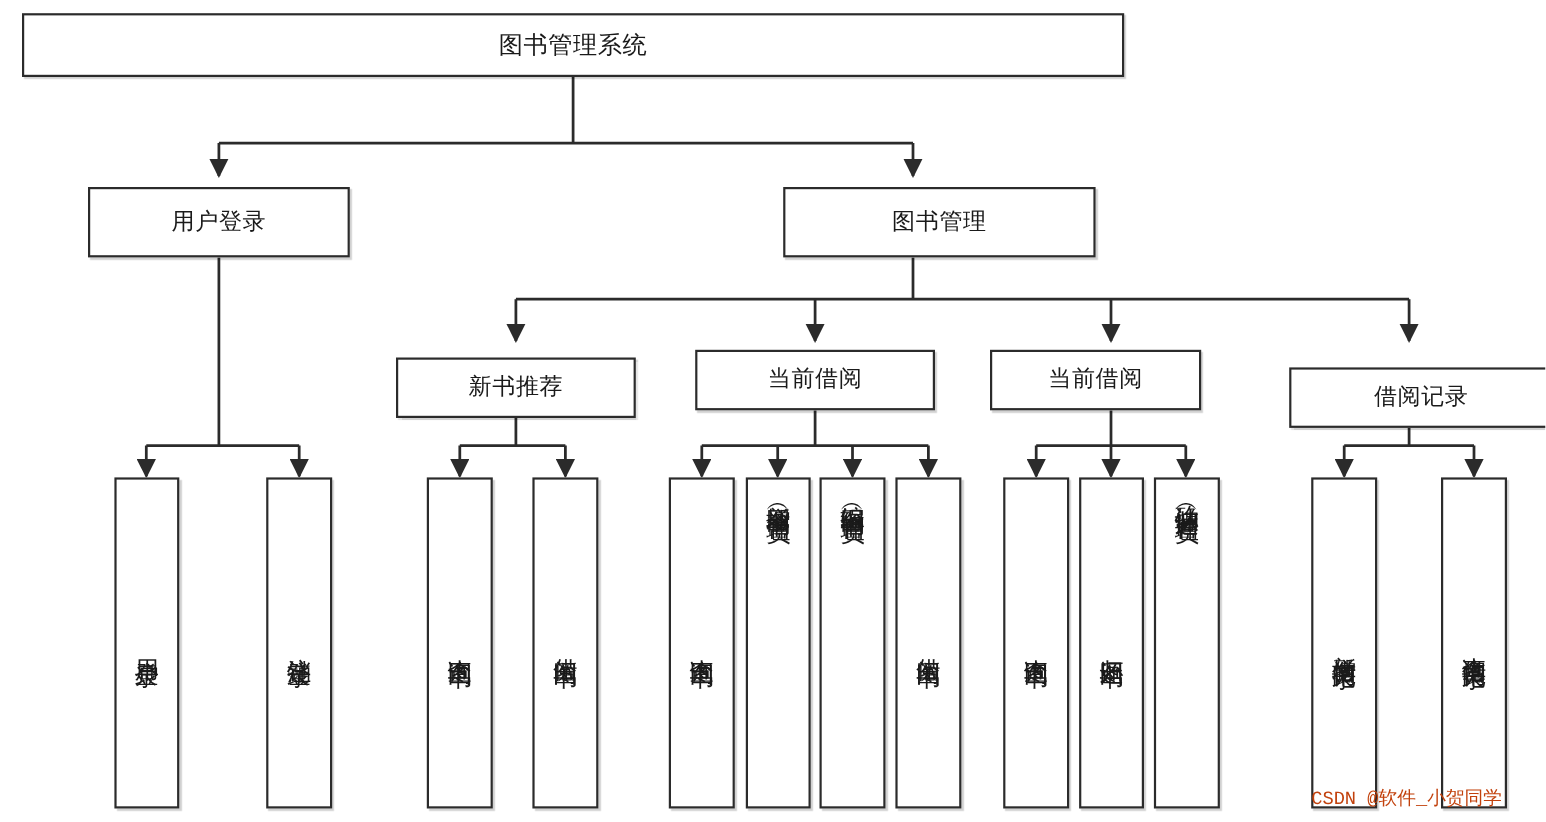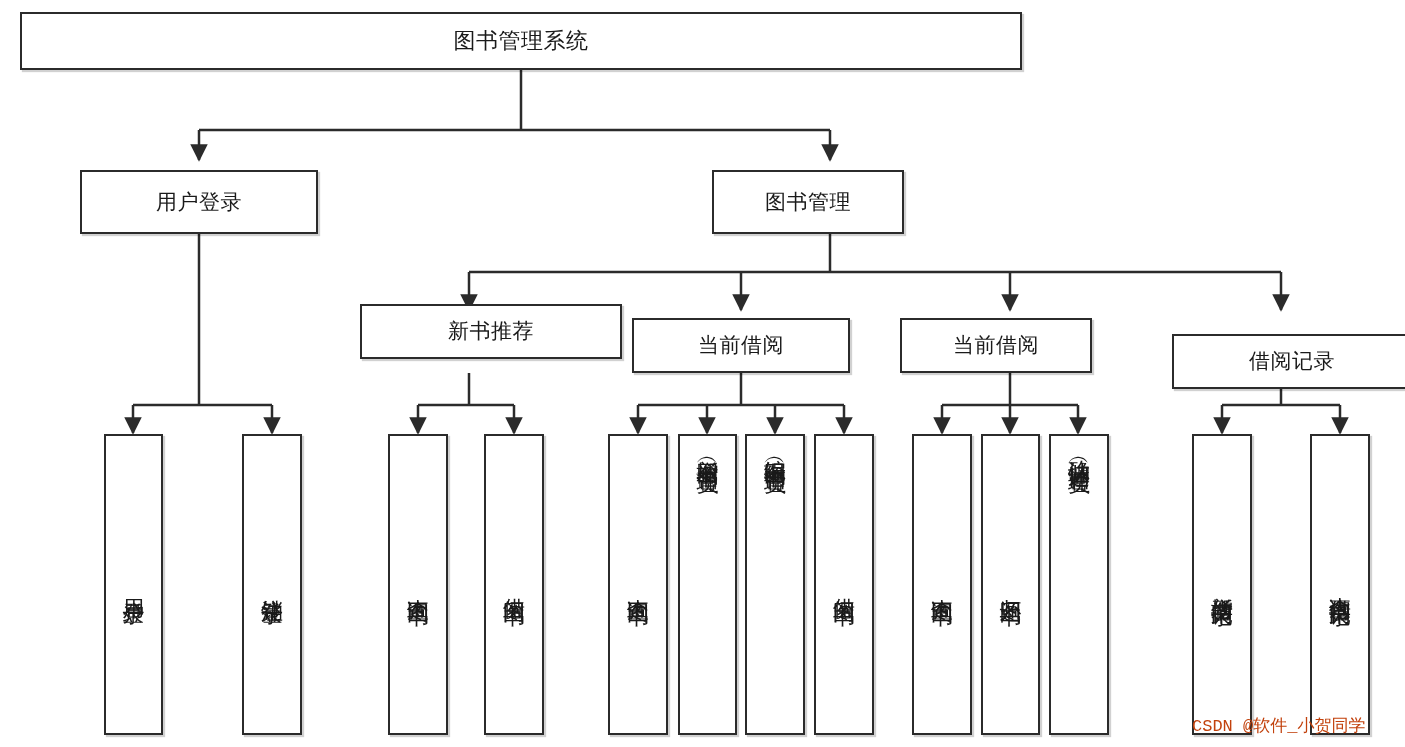--- a/index.html
+++ b/index.html
@@ -130,25 +130,25 @@
     </g>
   </svg>
 
   <div class="node h root" style="left:20px; top:12px; width:1002px; height:58px;">
     <span class="node-label">图书管理系统</span>
   </div>
 
   <div class="node h" style="left:80px; top:170px; width:238px; height:64px;">
     <span class="node-label">用户登录</span>
   </div>
-  <div class="node h" style="left:712px; top:170px; width:192px; height:64px;">
+  <div class="node h" style="left:712px; top:170px; width:284px; height:64px;">
     <span class="node-label">图书管理</span>
   </div>
 
-  <div class="node h" style="left:360px; top:304px; width:262px; height:55px;">
+  <div class="node h" style="left:360px; top:325px; width:218px; height:55px;">
     <span class="node-label">新书推荐</span>
   </div>
   <div class="node h" style="left:632px; top:318px; width:218px; height:55px;">
     <span class="node-label">当前借阅</span>
   </div>
   <div class="node h" style="left:900px; top:318px; width:192px; height:55px;">
     <span class="node-label">当前借阅</span>
   </div>
   <div class="node h" style="left:1172px; top:334px; width:240px; height:55px;">
     <span class="node-label">借阅记录</span>

